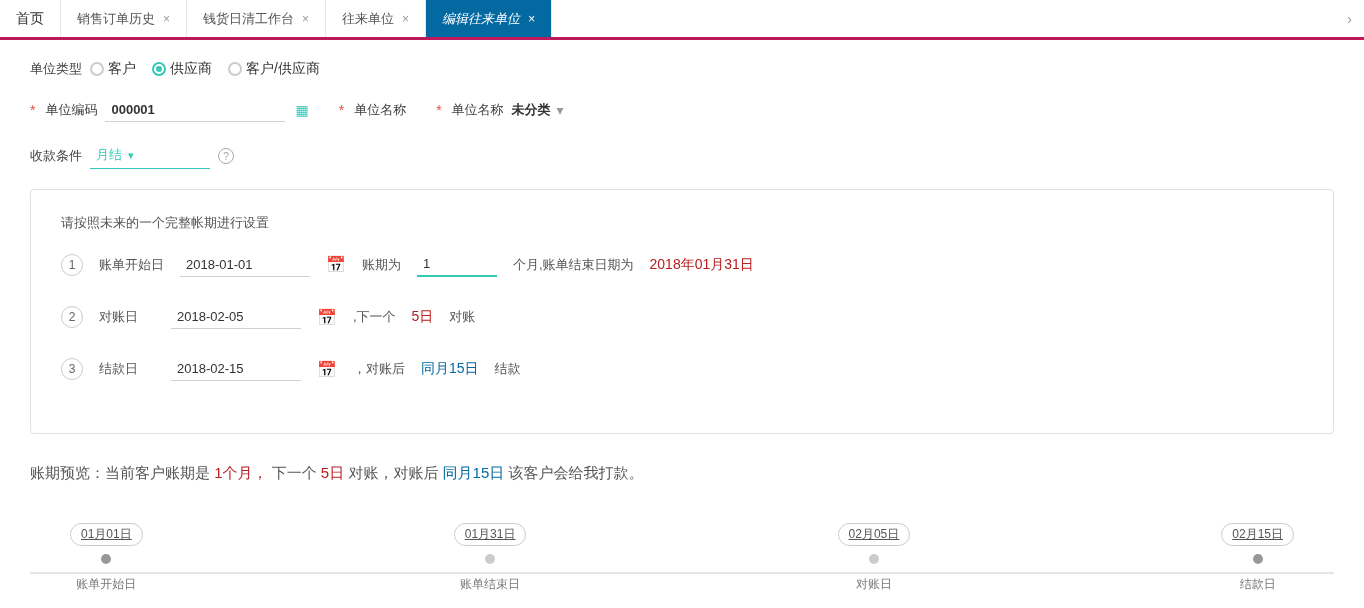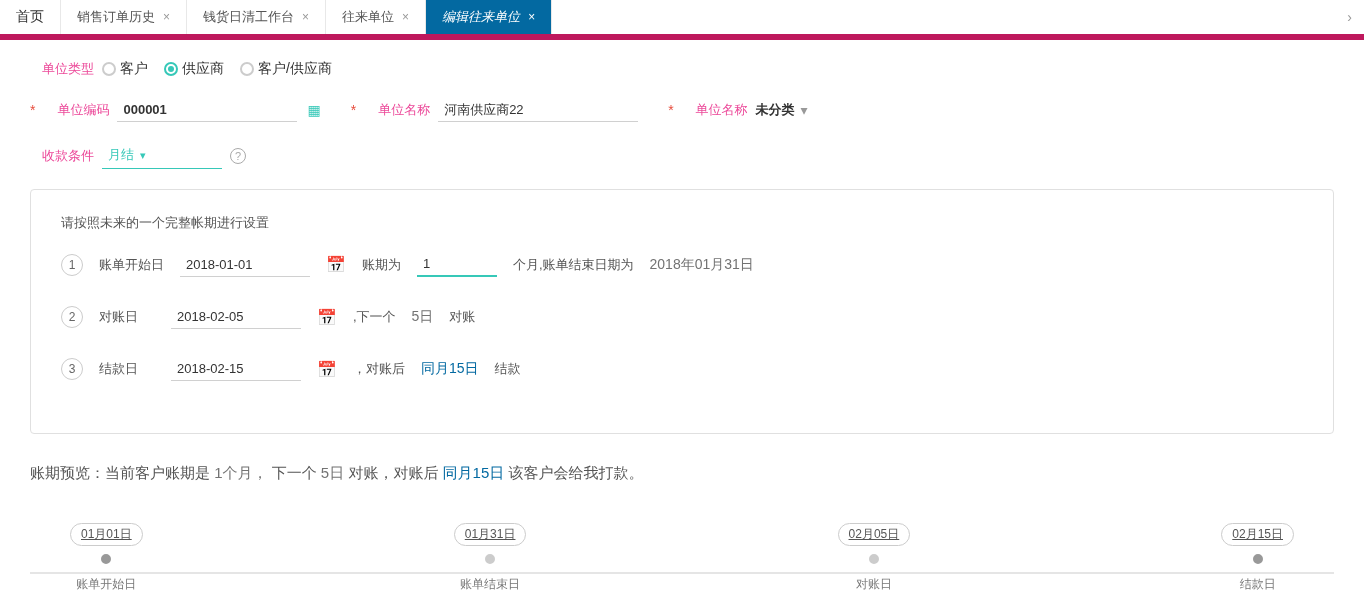--- a/index.html
+++ b/index.html
@@ -3,21 +3,21 @@
   <meta charset="utf-8">
   <style>
     * { box-sizing: border-box; margin: 0; padding: 0; }
     body { font-family: "Microsoft YaHei", "PingFang SC", sans-serif; font-size: 14px; background: #f5f5f5; color: #333; }
 
     
     .tab-bar {
       display: flex;
       align-items: center;
       background: #fff;
-      border-bottom: 6px solid #be185d;
+      border-bottom: 3px solid #be185d;
       height: 40px;
       padding: 0 0;
     }
     .tab-item {
       display: flex;
       align-items: center;
       padding: 0 16px;
       height: 100%;
       cursor: pointer;
       font-size: 13px;
@@ -66,24 +66,23 @@
       align-items: center;
       margin-bottom: 20px;
       gap: 30px;
     }
     .form-group {
       display: flex;
       align-items: center;
       gap: 8px;
     }
     .form-label {
-      color: #ec4899;
+      color: #404040;
       white-space: nowrap;
       font-size: 13px;
-      margin-left: 12px;
     }
     .required-star {
       color: #e74c3c;
       margin-right: 2px;
     }
 
     
     .radio-group {
       display: flex;
       gap: 16px;
@@ -239,21 +238,21 @@
       font-size: 13px;
       color: #333;
       background: transparent;
       outline: none;
     }
     .row-desc {
       font-size: 13px;
       color: #555;
     }
     .highlight-orange {
-      color: #737373;
+      color: #b91c1c;
       font-weight: normal;
     }
     .highlight-teal {
       color: #0369a1;
       font-weight: normal;
     }
 
     
     .preview-text {
       font-size: 15px;
@@ -373,21 +372,20 @@
   <div class="form-row">
     <div class="form-group">
       <span class="required-star">*</span>
       <span class="form-label">单位编码</span>
       <input class="input-field input-md" type="text" value="000001" style="">
       <span class="divider-icon">▦</span>
     </div>
     <div class="form-group">
       <span class="required-star">*</span>
       <span class="form-label">单位名称</span>
-      <input class="input-field input-lg" type="text" value="河南供应商22" style="">
     </div>
     <div class="form-group">
       <span class="required-star">*</span>
       <span class="form-label">单位名称</span>
       <div class="category-select">
         <span class="category-value">未分类</span>
         <span class="category-chevron">▾</span>
       </div>
     </div>
   </div>

